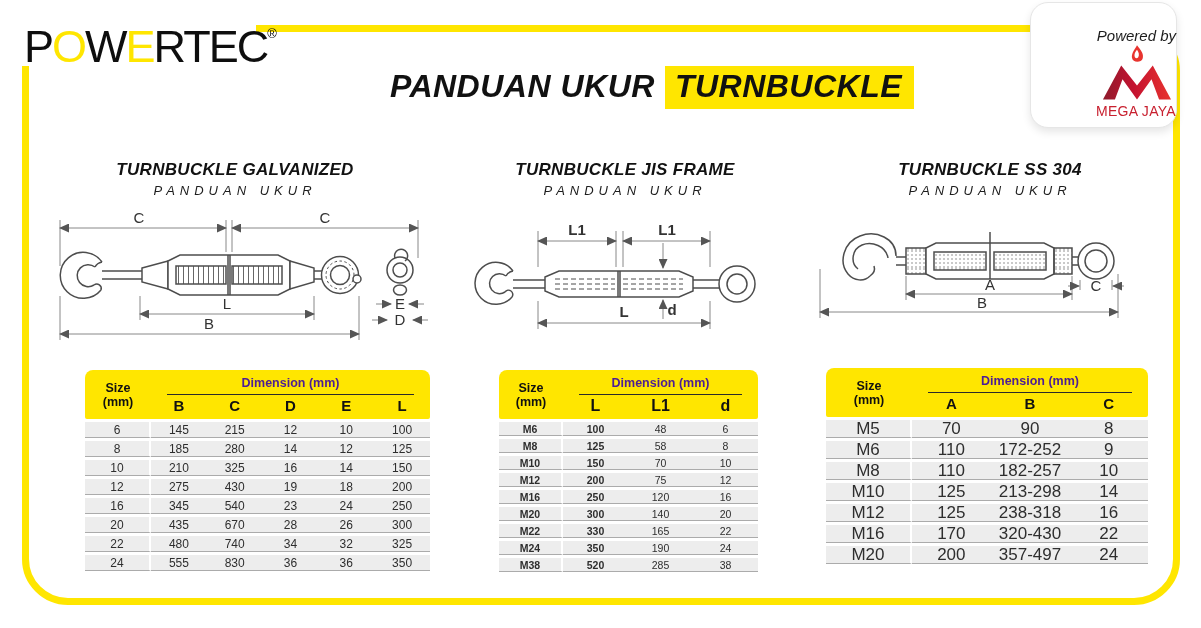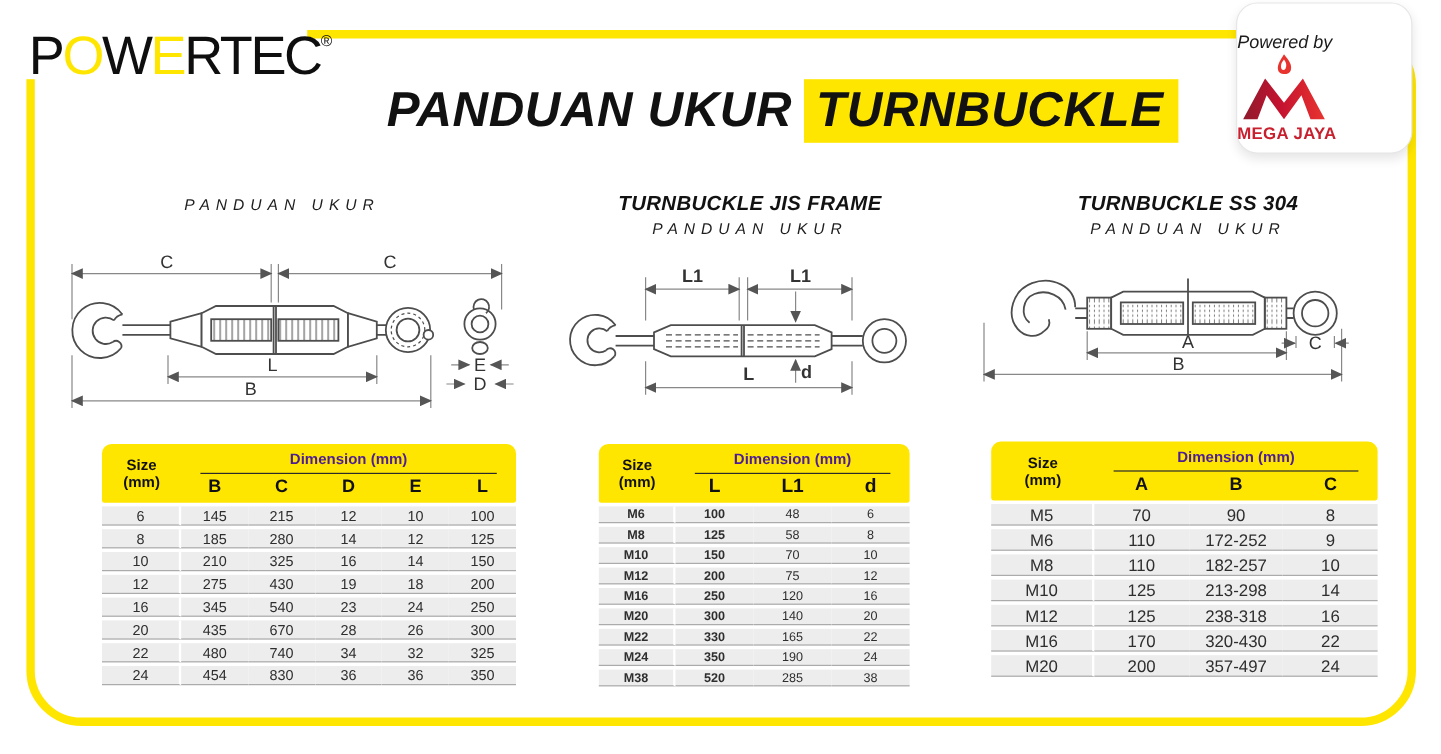--- a/index.html
+++ b/index.html
@@ -14,27 +14,27 @@
 
   
   .logo { position: absolute; left: 24px; top: 10px; z-index: 3; font-weight: 400;
           font-size: 45px; letter-spacing: -2px; color: #0e0e0e; line-height: 48px; }
   .logo .y { color: #FFE600; }
   .logo .reg { font-size: 13px; letter-spacing: 0; vertical-align: 24px; }
 
   
   .card { position: absolute; left: 1030px; top: 2px; width: 147px; height: 126px; background: #fff;
           border: 1px solid #e6e6e6; border-radius: 18px; box-shadow: 0 4px 9px rgba(0,0,0,.10);
-          z-index: 5; display: flex; flex-direction: column; align-items: flex-start; padding-top: 24px; }
+          z-index: 5; display: flex; flex-direction: column; align-items: flex-end; padding-top: 24px; }
   .card .pby { font-style: italic; font-size: 15px; color: #1c1c1c; }
-  .card .mj-word { font-weight: 700; font-size: 14px; color: #C8202F; letter-spacing: .3px; margin-top: 1px; }
+  .card .mj-word { font-weight: 400; font-size: 14px; color: #C8202F; letter-spacing: .3px; margin-top: 1px; }
 
   
   .title { position: absolute; left: 0; right: 7px; top: 66px; padding-left: 110px; text-align: center;
-           z-index: 3; font-style: italic; font-weight: 900; font-size: 41px; color: #111;
+           z-index: 3; font-style: italic; font-weight: 900; font-size: 32px; color: #111;
            letter-spacing: .5px; white-space: nowrap; }
   .title .hl { background: #FFE600; display: inline-block; padding: 2px 12px 4px 10px; margin-left: 10px; }
 
   
   .sec-head { position: absolute; top: 160px; text-align: center; z-index: 3; color: #121212; }
   .sec-head .h1 { font-weight: 800; font-style: italic; font-size: 17px; letter-spacing: .3px; }
   .sec-head .h2 { font-style: italic; font-size: 13px; letter-spacing: 5px; margin-top: 3px; color: #1d1d1d; }
   .sh1 { left: 40px;  width: 390px; }
   .sh2 { left: 440px; width: 370px; }
   .sh3 { left: 805px; width: 370px; }
@@ -67,21 +67,21 @@
           font-size: 12px; line-height: 12px; padding: 1.5px 0; color: #2e2e2e; }
   .cell.size { flex: none; border-right: 2.5px solid #fff; }
 
   .t1 .size-head, .t1 .cell.size { width: 66px; }
   .t2 .size-head, .t2 .cell.size { width: 64px; }
   .t3 .size-head, .t3 .cell.size { width: 86px; }
 
   .t2 .cell { font-size: 10.5px; line-height: 10px; }
   .t2 .cell.size, .t2 .trow .cell:nth-child(2) { font-weight: 700; }
   .t2 .dim-cols div { font-size: 16px; }
-  .t3 .cell { font-size: 14px; line-height: 14px; }
+  .t3 .cell { font-size: 17px; line-height: 14px; }
 </style>
 </head>
 <body>
 
 <div class="canvas">
 
   <div class="frame"></div>
   <div class="mask-top"></div>
   <div class="mask-left"></div>
 
@@ -100,20 +100,21 @@
       <path d="M6,88 L35,34 L60,66 L85,34 L114,88 L95,88 L83,56 L60,88 L37,56 L25,88 Z" fill="url(#mg)"></path>
       <path d="M60,2 C67,11 71,16 69,23 C67,30 53,30 52,22 C51,15 56,9 60,2 Z" fill="#E8342F"></path>
       <path d="M60,9 C63,13 64,17 62,21 C60,24 56,23 56,18 C56,14 58,12 60,9 Z" fill="#fff"></path>
     </svg>
     <div class="mj-word">MEGA JAYA</div>
   </div>
 
   <div class="title"><span>PANDUAN UKUR</span><span class="hl">TURNBUCKLE</span></div>
 
   <div class="sec-head sh1">
+    <div class="h1">TURNBUCKLE GALVANIZED</div>
     <div class="h2">PANDUAN UKUR</div>
   </div>
   <div class="sec-head sh2">
     <div class="h1">TURNBUCKLE JIS FRAME</div>
     <div class="h2">PANDUAN UKUR</div>
   </div>
   <div class="sec-head sh3">
     <div class="h1">TURNBUCKLE SS 304</div>
     <div class="h2">PANDUAN UKUR</div>
   </div>
@@ -343,21 +344,21 @@
       <div class="trow">
         <div class="cell size">22</div>
         <div class="cell">480</div>
         <div class="cell">740</div>
         <div class="cell">34</div>
         <div class="cell">32</div>
         <div class="cell">325</div>
       </div>
       <div class="trow">
         <div class="cell size">24</div>
-        <div class="cell">454</div>
+        <div class="cell">555</div>
         <div class="cell">830</div>
         <div class="cell">36</div>
         <div class="cell">36</div>
         <div class="cell">350</div>
       </div>
     </div>
   <div id="table-jis" class="tbl t2">
       <div class="thead">
         <div class="size-head">Size
 (mm)</div>

